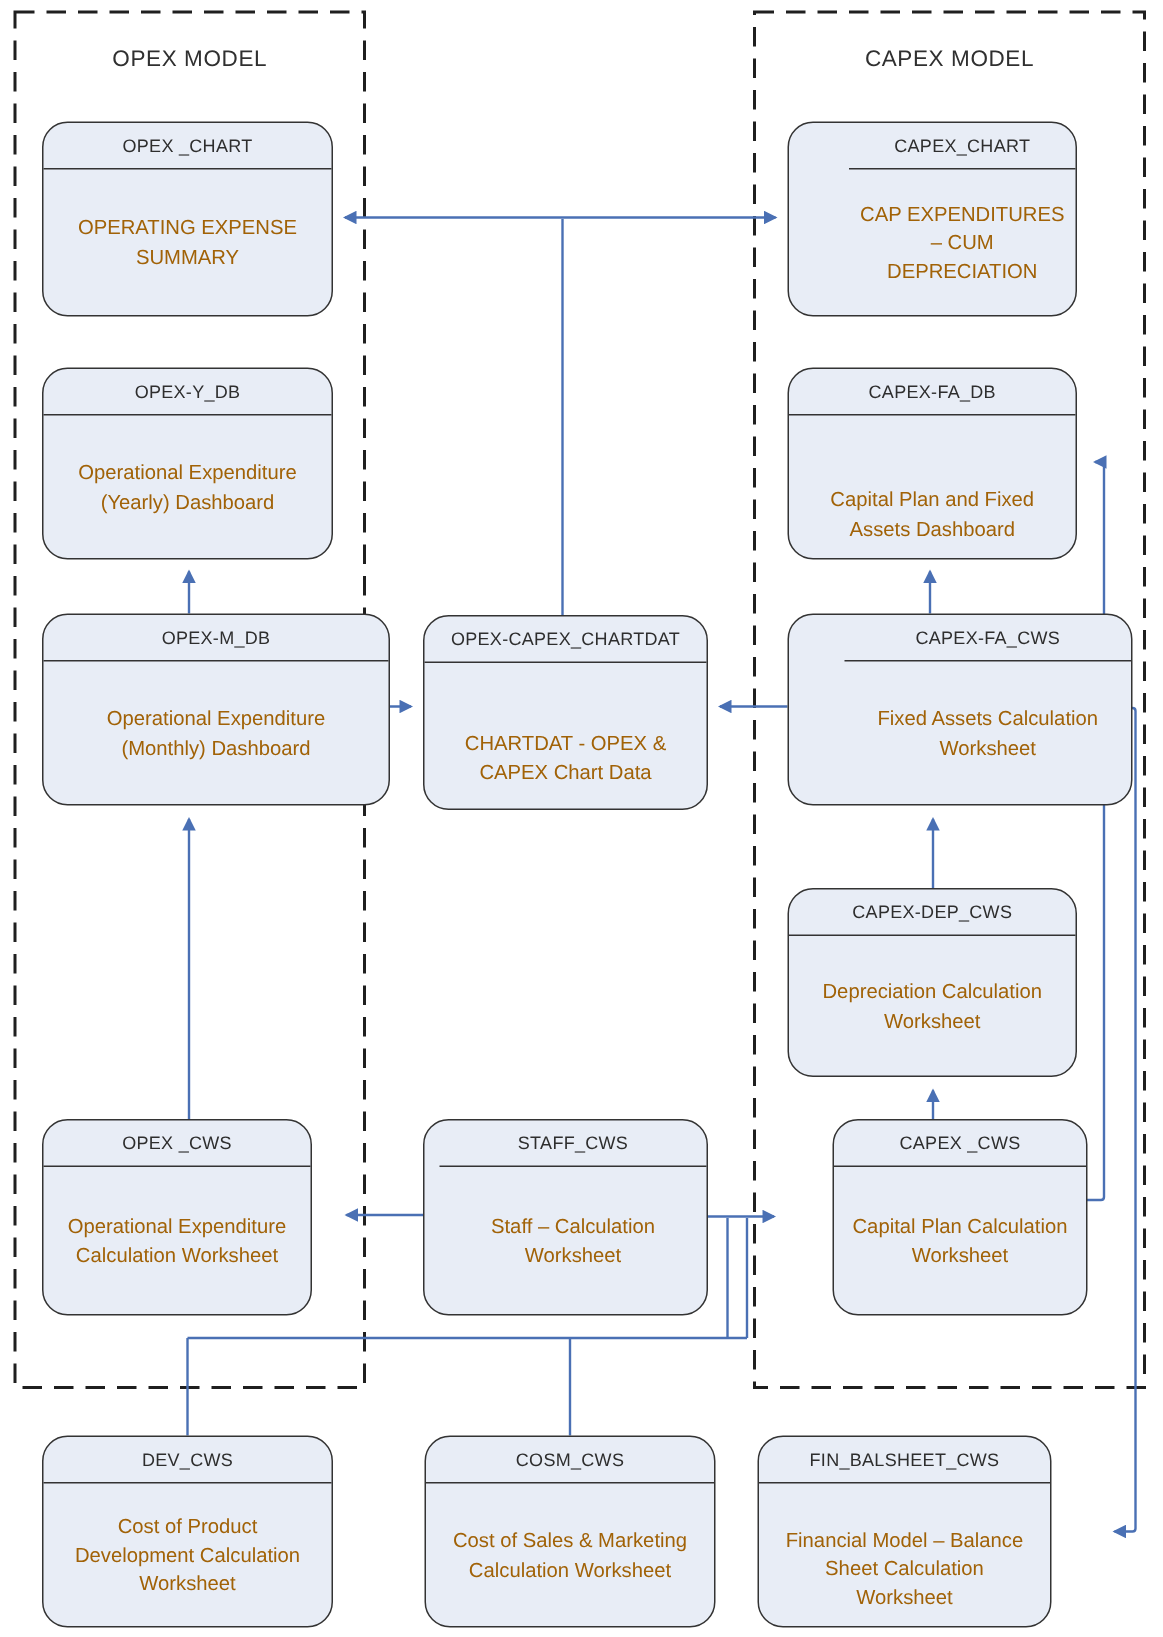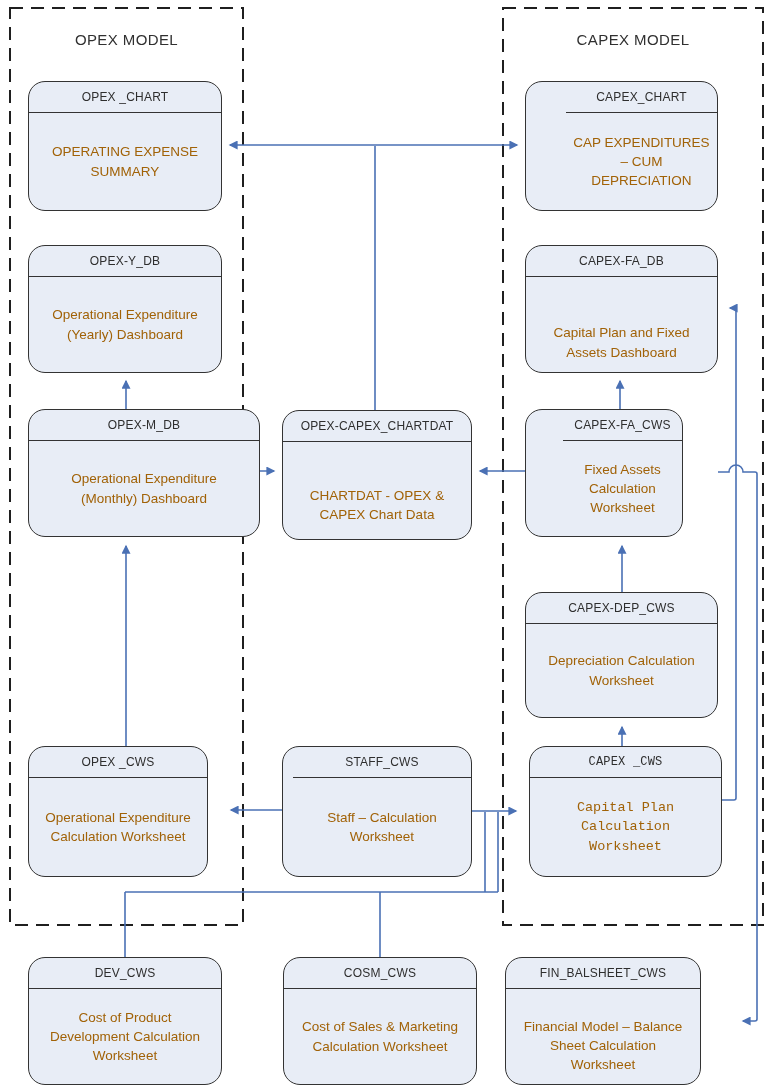--- a/index.html
+++ b/index.html
@@ -130,33 +130,33 @@
     <div class="node-body">CAP EXPENDITURES – CUM
 DEPRECIATION</div>
   </div>
 
   <div class="node" style="left:525px; top:245px; width:193px; height:128px;gap:36px;">
     <div class="node-header">CAPEX-FA_DB</div>
     <div class="node-body">Capital Plan and Fixed
 Assets Dashboard</div>
   </div>
 
-  <div class="node" style="left:525px; top:409px; width:158px; height:128px;padding-left:37px;">
+  <div class="node" style="left:525px; top:409px; width:230px; height:128px;padding-left:37px;">
     <div class="node-header">CAPEX-FA_CWS</div>
     <div class="node-body">Fixed Assets Calculation
 Worksheet</div>
   </div>
 
   <div class="node" style="left:525px; top:592px; width:193px; height:126px;">
     <div class="node-header">CAPEX-DEP_CWS</div>
     <div class="node-body">Depreciation Calculation
 Worksheet</div>
   </div>
 
-  <div class="node" style="left:529px; top:746px; width:193px; height:131px;font-family:Liberation Mono, monospace;">
+  <div class="node" style="left:555px; top:746px; width:170px; height:131px;">
     <div class="node-header">CAPEX _CWS</div>
     <div class="node-body">Capital Plan Calculation
 Worksheet</div>
   </div>
 
   <div class="node" style="left:28px; top:957px; width:194px; height:128px;">
     <div class="node-header">DEV_CWS</div>
     <div class="node-body">Cost of Product
 Development Calculation
 Worksheet</div>

